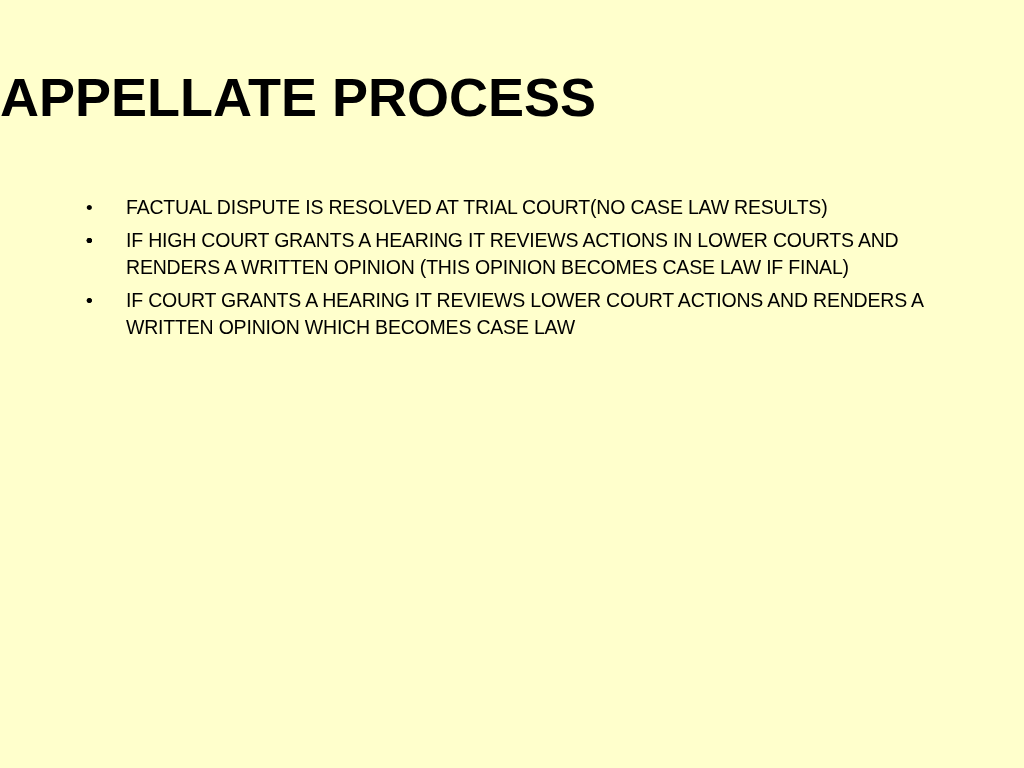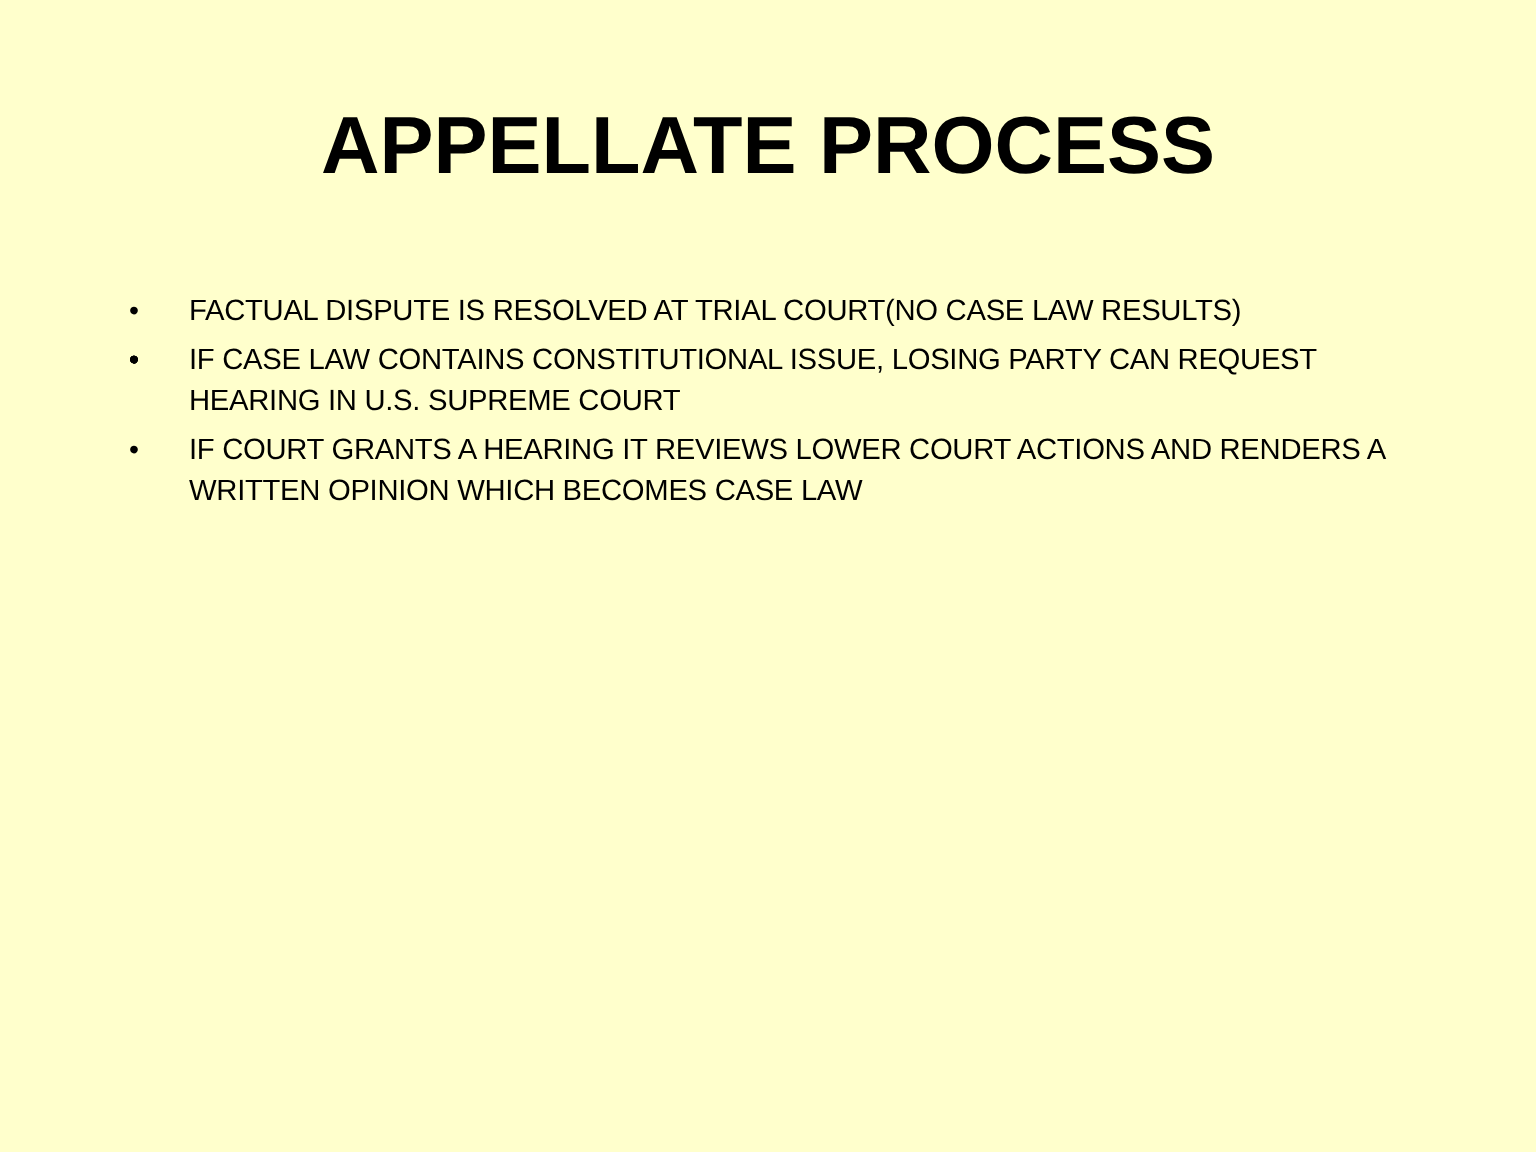--- a/index.html
+++ b/index.html
@@ -17,21 +17,20 @@
     }
     .slide {
       position: absolute;
       inset: 0;
     }
     .title {
       position: absolute;
       top: 62px;
       left: 0;
       width: 1024px;
-      text-align: center;
       font-size: 54px;
       font-weight: bold;
       line-height: 70px;
       margin: 0;
       letter-spacing: 0px;
     }
     .bullets {
       position: absolute;
       top: 194px;
       left: 86px;
@@ -70,23 +69,23 @@
       <span class="bullet-dot">•</span>
     </li>
     <li class="bullet-item">
       <span class="bullet-dot">•</span>
     </li>
     <li class="bullet-item">
       <span class="bullet-dot">•</span>
     </li>
     <li class="bullet-item">
       <span class="bullet-dot">•</span>
+      <span>IF HIGH COURT GRANTS A HEARING IT REVIEWS ACTIONS IN LOWER COURTS AND RENDERS A WRITTEN OPINION (THIS OPINION BECOMES CASE LAW IF FINAL)</span>
     </li>
     <li class="bullet-item">
       <span class="bullet-dot">•</span>
-      <span>IF CASE LAW CONTAINS CONSTITUTIONAL ISSUE, LOSING PARTY CAN REQUEST HEARING IN U.S. SUPREME COURT</span>
     </li>
     <li class="bullet-item">
       <span class="bullet-dot">•</span>
       <span>IF COURT GRANTS A HEARING IT REVIEWS LOWER COURT ACTIONS AND RENDERS A WRITTEN OPINION WHICH BECOMES CASE LAW</span>
     </li>
   </ul>
 </div>
 
 </body></html>

